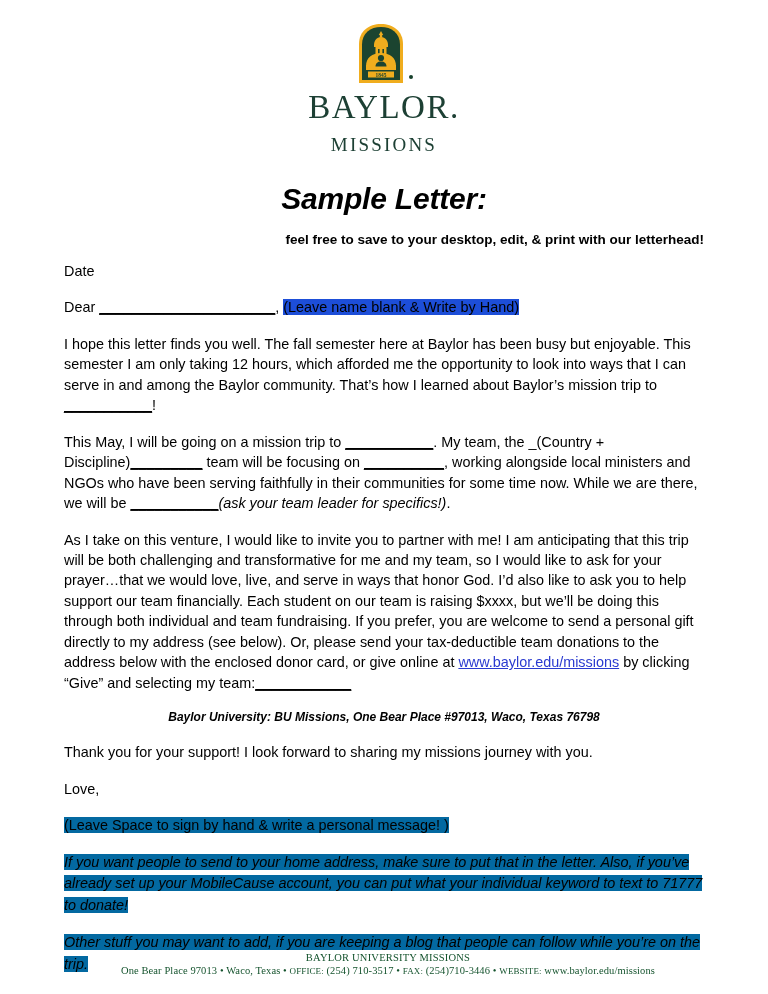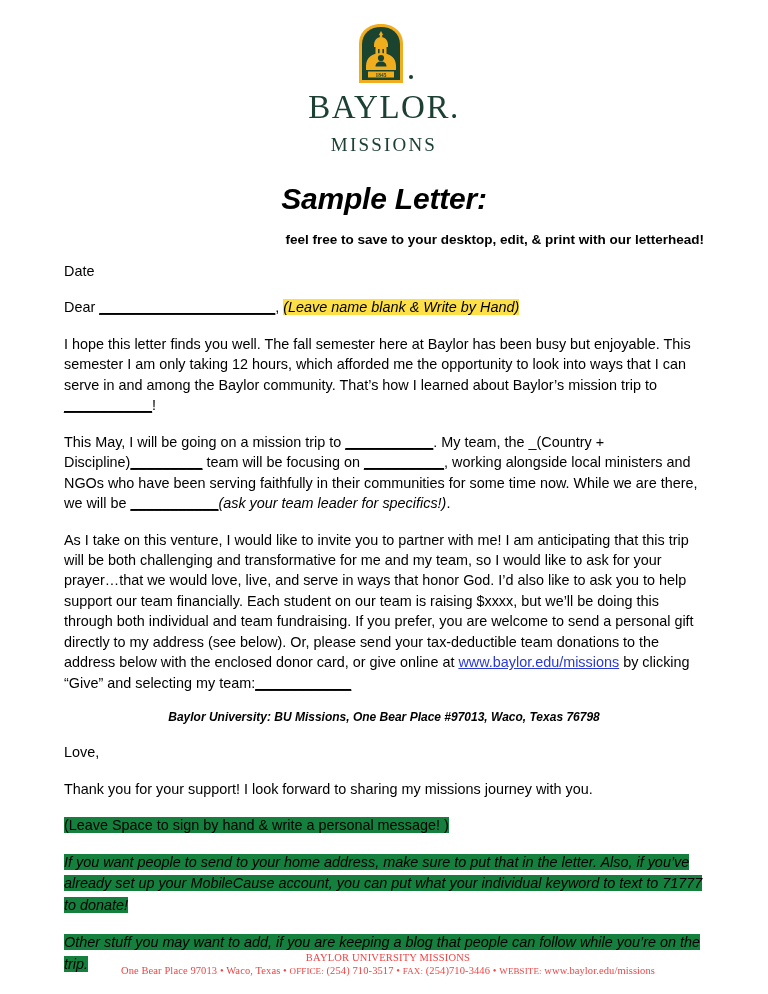--- a/index.html
+++ b/index.html
@@ -86,22 +86,21 @@
     font-size: 14.4px;
     line-height: 1.42;
   }
   p.para {
     margin: 0 0 16px 0;
   }
   p.tight {
     margin-bottom: 0;
   }
   .hl {
-    background: #fde047;
-    font-style: italic;
+    background: #1d4ed8;
   }
   .blank {
     text-decoration: underline;
     white-space: pre;
   }
   .ital {
     font-style: italic;
   }
   .bi {
     font-weight: bold;
@@ -121,34 +120,34 @@
     font-size: 14.4px;
     line-height: 1.5;
     margin: 0 0 16px 0;
   }
   .note-plain {
     font-size: 14.4px;
     line-height: 1.42;
     margin: 0 0 16px 0;
   }
   .hl-inline {
-    background: #15803d;
+    background: #0369a1;
     box-decoration-break: clone;
     -webkit-box-decoration-break: clone;
   }
 
   
   .footer {
     position: absolute;
     left: 8px;
     right: 0;
     bottom: 18px;
     text-align: center;
     font-family: "Liberation Serif", serif;
-    color: #ef4444;
+    color: #14532d;
   }
   .footer-line1 {
     font-size: 10.5px;
     letter-spacing: 0.2px;
   }
   .footer-line2 {
     font-size: 10.5px;
     margin-top: 2px;
     letter-spacing: 0.1px;
   }
@@ -220,23 +219,23 @@
     </p>
 
     <p class="para tight">
       <span>As I take on this venture, I would like to invite you to partner with me!  I am anticipating that this trip will be both challenging and transformative for me and my team, so I would like to ask for your prayer…that we would love, live, and serve in ways that honor God.  I’d also like to ask you to help support our team financially.  Each student on our team is raising $xxxx, but we’ll be doing this through both individual and team fundraising.  If you prefer, you are welcome to send a personal gift directly to my address (see below). Or, please send your tax-deductible team donations to the address below with the enclosed donor card, or give online at </span><a class="link" href="#">www.baylor.edu/missions</a><span> by clicking “Give” and selecting my team:</span><span class="blank">____________</span>
     </p>
 
     <p class="addr-line">
       <span class="bi">Baylor University: BU Missions, One Bear Place #97013, Waco, Texas 76798</span>
     </p>
 
+    <p class="para">Thank you for your support! I look forward to sharing my missions journey with you.</p>
+
     <p class="para">Love,</p>
-
-    <p class="para">Thank you for your support! I look forward to sharing my missions journey with you.</p>
 
     <p class="note-plain">
       <span class="hl-inline">(Leave Space to sign by hand &amp; write a personal message! )</span>
     </p>
 
     <p class="note-ital">
       <span class="hl-inline">If you want people to send to your home address, make sure to put that in the letter. Also, if you’ve already set up your MobileCause account, you can put what your individual keyword to text to 71777 to donate!</span>
     </p>
 
     <p class="note-ital">

